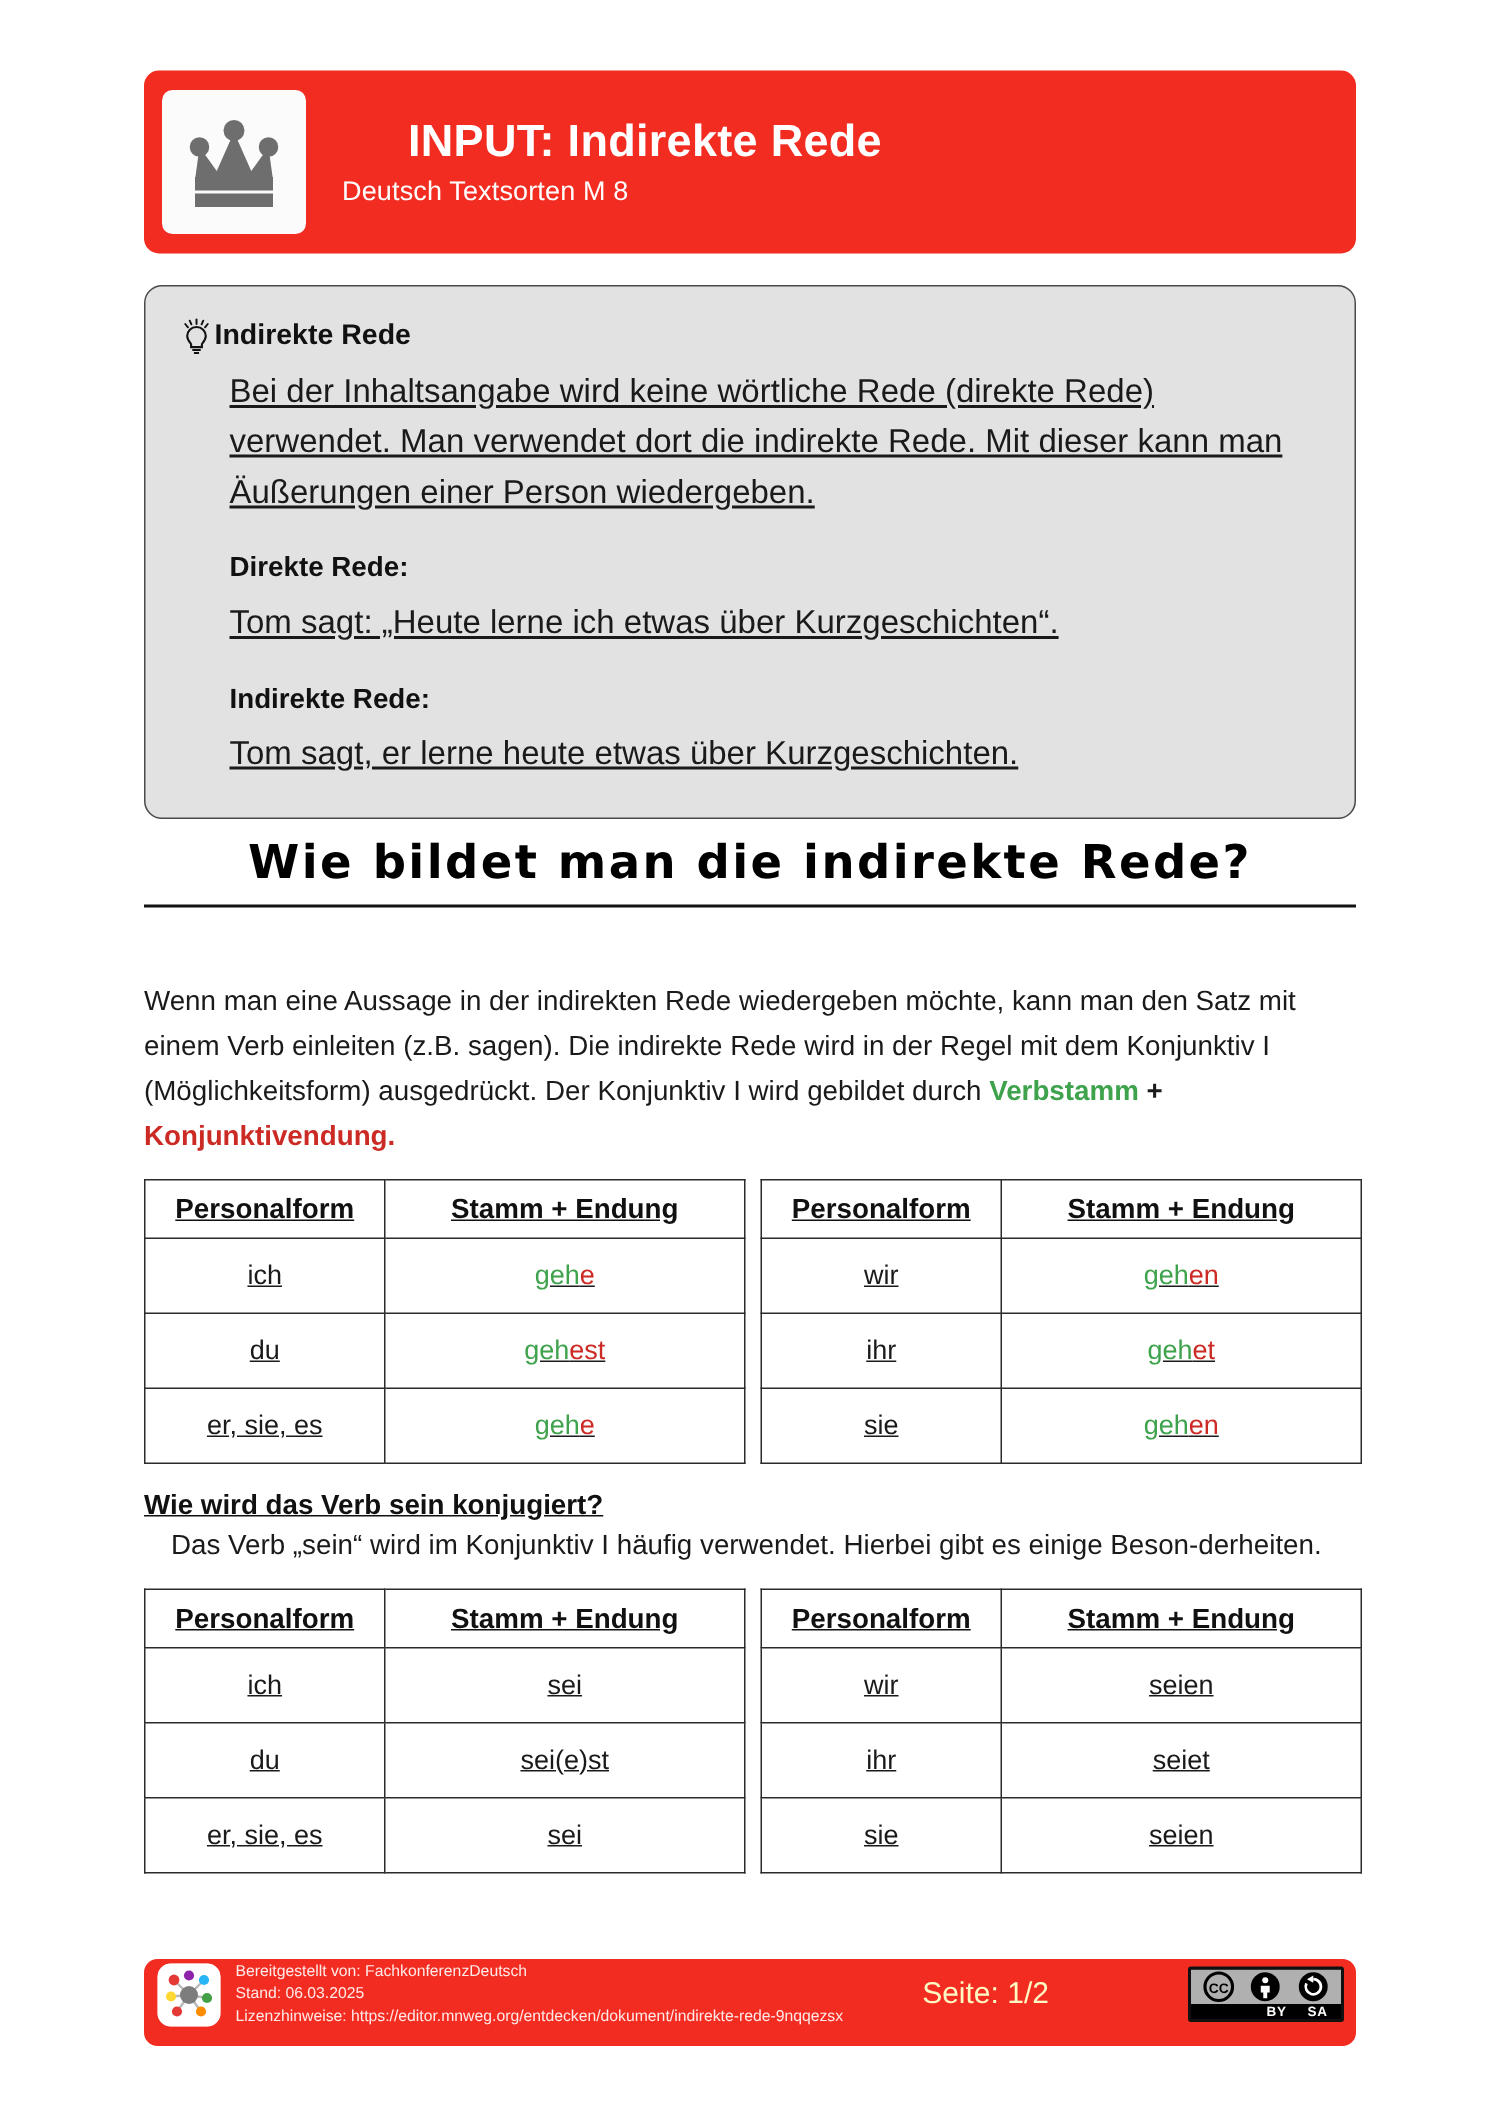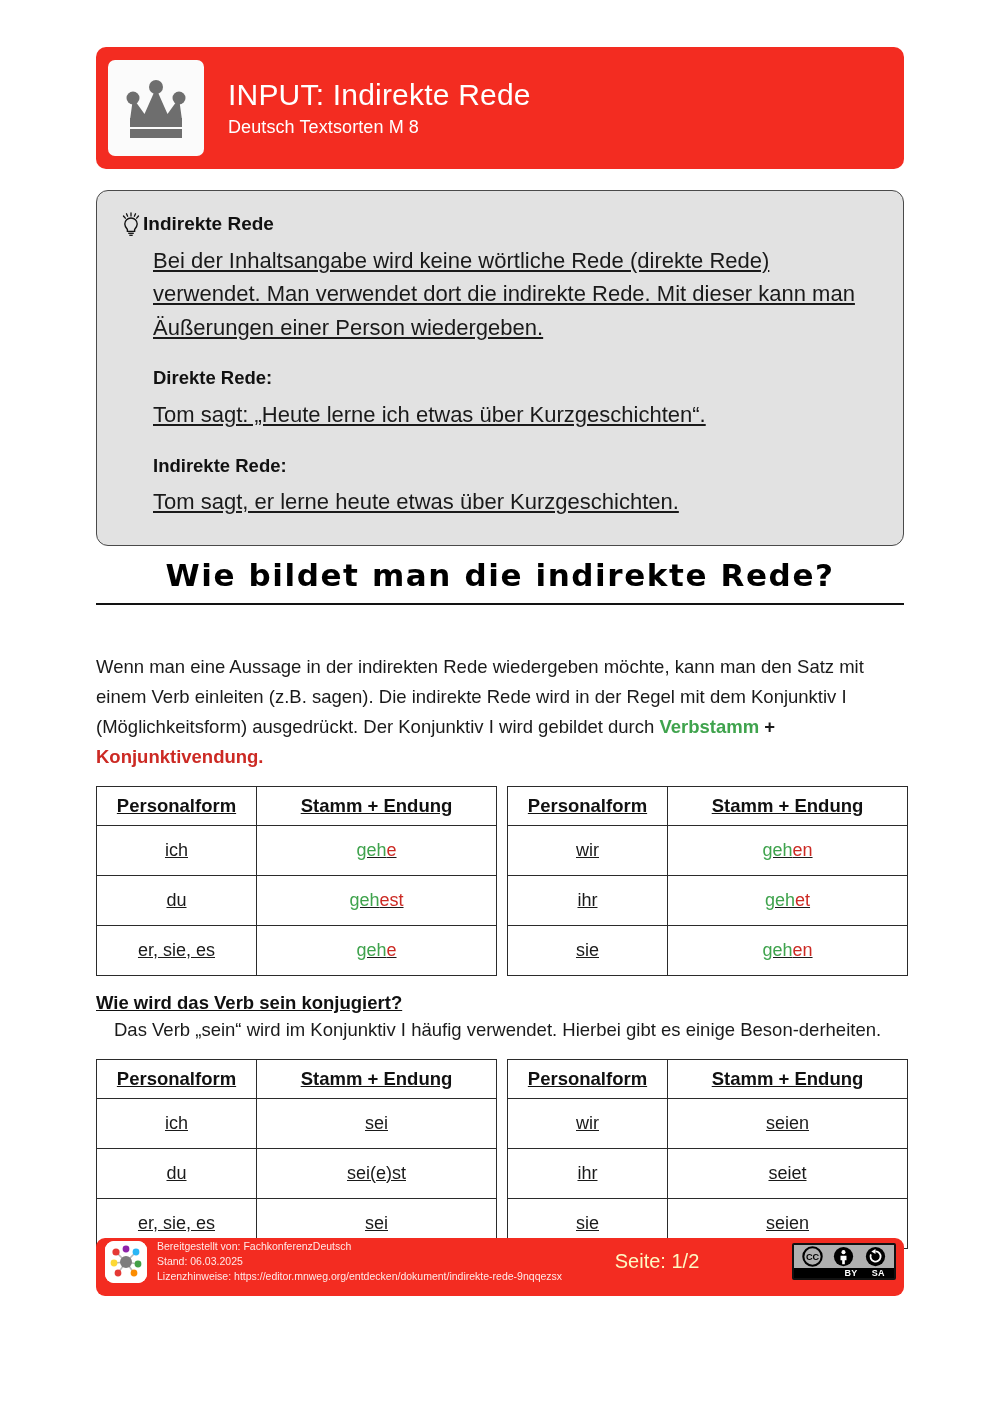--- a/index.html
+++ b/index.html
@@ -42,23 +42,24 @@
   }
   .header-text {
     margin-left: 24px;
     display: flex;
     flex-direction: column;
     justify-content: center;
   }
   .header-title {
     color: #ffffff;
     font-size: 30px;
-    font-weight: 400;
+    font-weight: 700;
     line-height: 1.12;
     letter-spacing: .2px;
+    margin-left: 44px;
   }
   .header-sub {
     color: #ffffff;
     font-size: 18px;
     font-weight: 400;
     margin-top: 6px;
     letter-spacing: .1px;
   }
 
   
@@ -193,21 +194,21 @@
     font-size: 18.5px;
     line-height: 1.55;
     color: #1a1a1a;
     margin: 2px 0 0 18px;
   }
 
   
   .footer-bar {
     position: absolute;
     left: 96px;
-    top: 1238px;
+    top: 1306px;
     width: 808px;
     height: 58px;
     background: #f32c21;
     border-radius: 9px;
     display: flex;
     align-items: center;
     box-sizing: border-box;
     padding: 0 8px 11px 9px;
     justify-content: space-between;
   }

